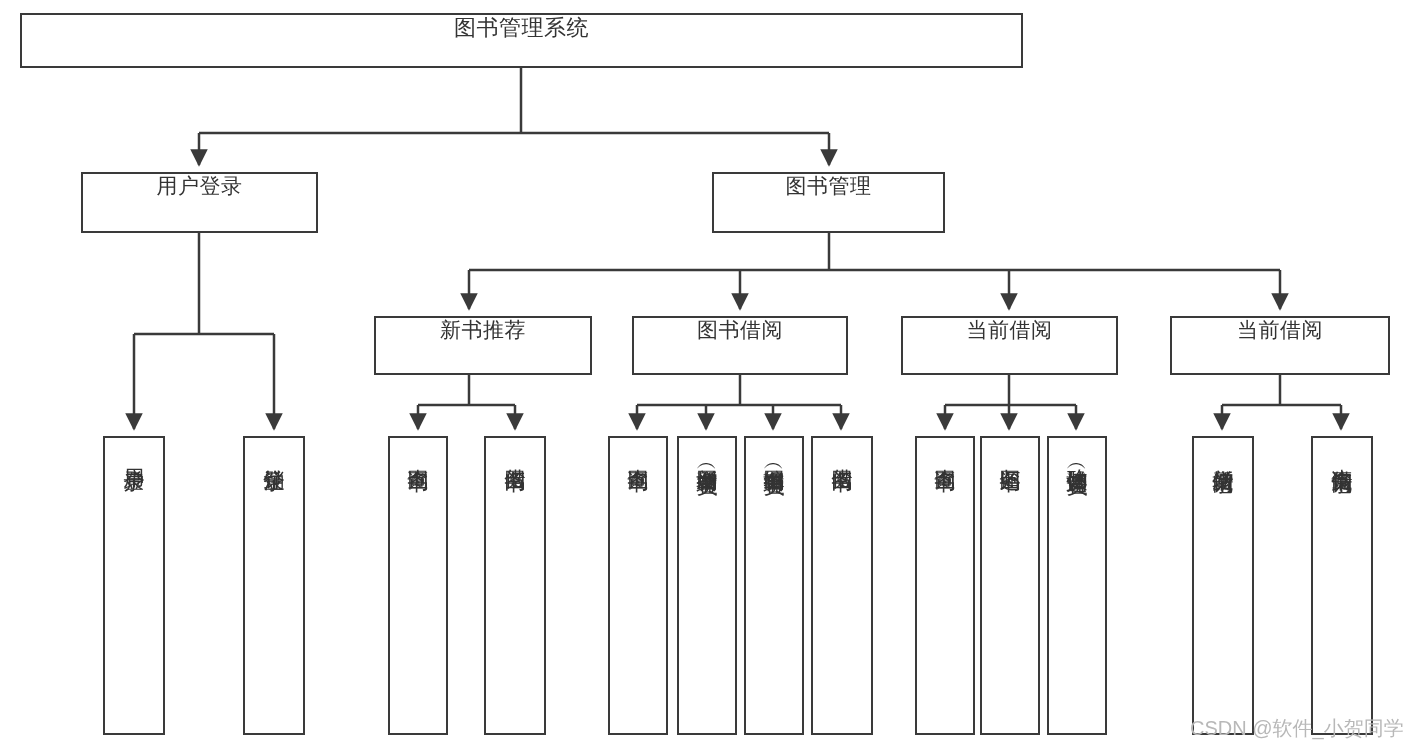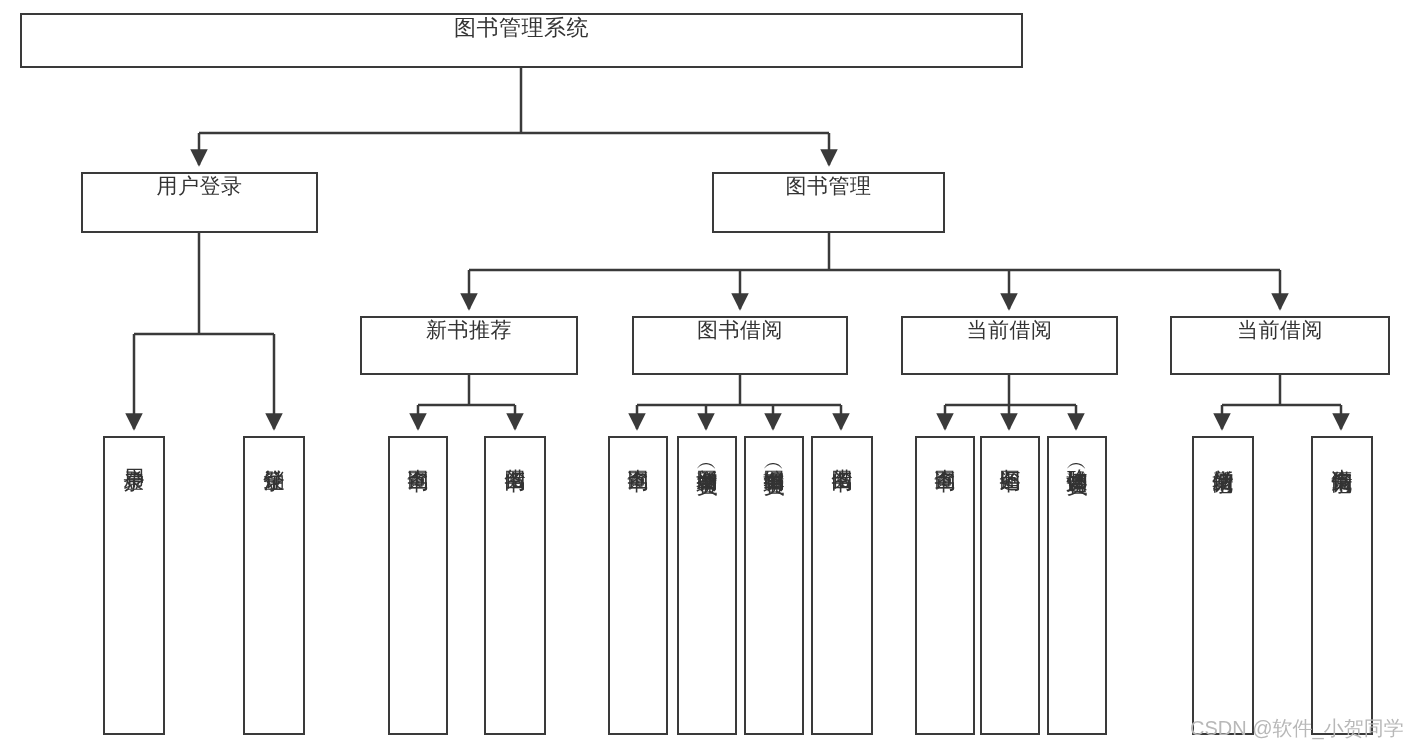--- a/index.html
+++ b/index.html
@@ -133,21 +133,21 @@
     <span class="label">图书管理系统</span>
   </div>
 
   <div class="node horiz" style="left:81px; top:172px; width:237px; height:61px;">
     <span class="label">用户登录</span>
   </div>
   <div class="node horiz" style="left:712px; top:172px; width:233px; height:61px;">
     <span class="label">图书管理</span>
   </div>
 
-  <div class="node horiz" style="left:360px; top:316px; width:218px; height:59px;">
+  <div class="node horiz" style="left:374px; top:316px; width:218px; height:59px;">
     <span class="label">新书推荐</span>
   </div>
   <div class="node horiz" style="left:901px; top:316px; width:217px; height:59px;">
     <span class="label">当前借阅</span>
   </div>
   <div class="node horiz" style="left:632px; top:316px; width:216px; height:59px;">
     <span class="label">图书借阅</span>
   </div>
   <div class="node horiz" style="left:1170px; top:316px; width:220px; height:59px;">
     <span class="label">当前借阅</span>

